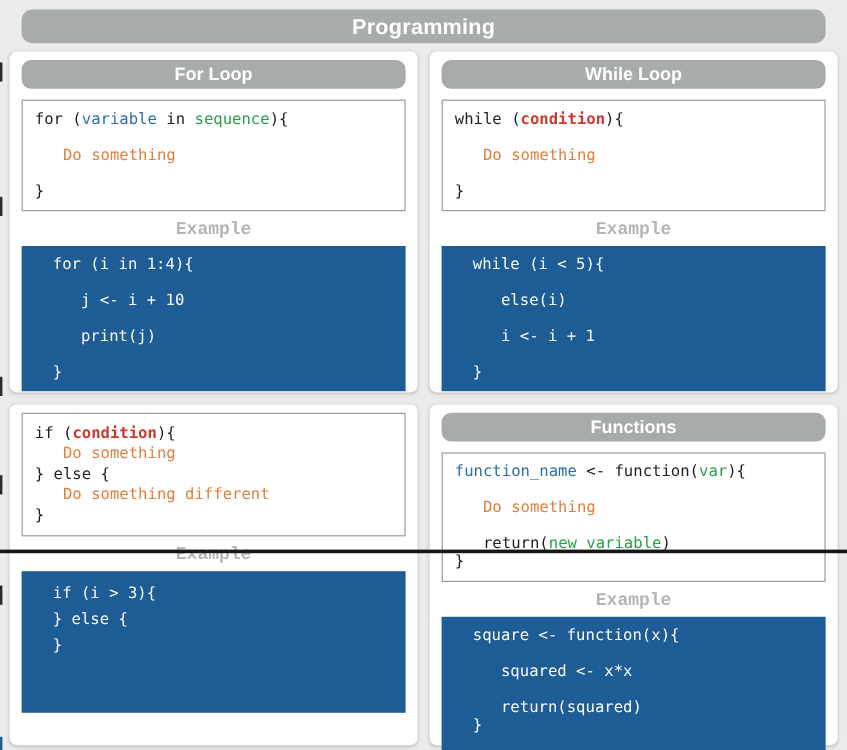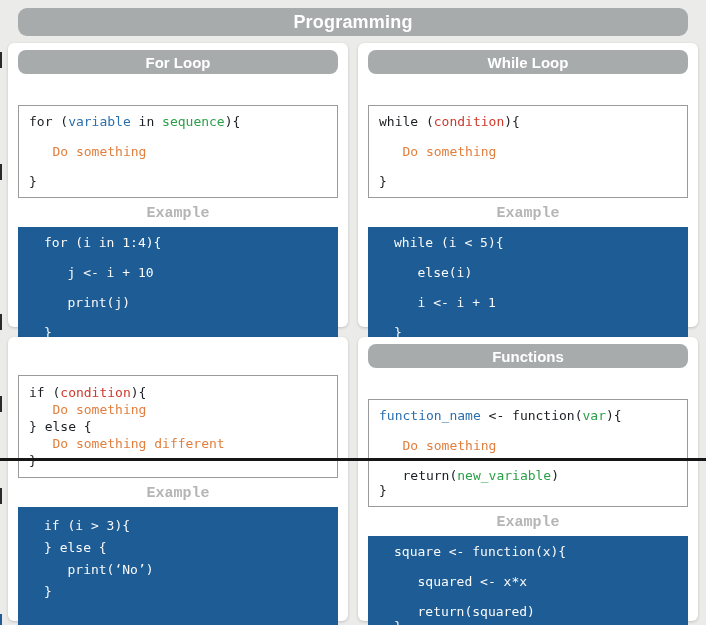--- a/index.html
+++ b/index.html
@@ -38,27 +38,26 @@
 
   .code {
     font-family: "DejaVu Sans Mono", "Liberation Mono", monospace;
     font-size: 13px; line-height: 15px; white-space: pre;
   }
   .syntax-box {
     border: 1px solid #9b9b9b; background: #ffffff;
     min-height: 88px; box-sizing: border-box;
     padding: 8px 10px;
     color: var(--code-plain, #1a1d21);
-    margin-top: 31px;
   }
   .tok-plain  { color: var(--code-plain, #1a1d21); }
   .tok-blue   { color: var(--code-blue, #2b6fad); }
   .tok-green  { color: var(--code-green, #2aa048); }
   .tok-orange { color: var(--code-orange, #e07f3e); }
-  .tok-red    { color: var(--code-red, #cd3a2d); }
+  .tok-red    { color: var(--code-red, #cd3a2d); font-weight: bold; }
 
   .example-label {
     text-align: center; color: var(--example-label-text, #b5b5b5);
     font-weight: bold; font-size: 15px;
     margin: 7px 0 5px;
     font-family: Liberation Mono, monospace;
   }
   .example-box {
     background: var(--example-box, #1d5c94);
     color: var(--example-text, #fafafa);
@@ -112,21 +111,21 @@
       <div class="code example-code"><div class="code-line">while (i &lt; 5){</div><div class="code-line">&nbsp;</div><div class="code-line">   else(i)</div><div class="code-line">&nbsp;</div><div class="code-line">   i &lt;- i + 1</div><div class="code-line">&nbsp;</div><div class="code-line">}</div></div>
     </div>
   </section>
 
   <section class="card section-if-statements">
     <div class="syntax-box">
       <div class="code syntax-code"><div class="code-line"><span class="tok-plain">if (</span><span class="tok-red">condition</span><span class="tok-plain">){</span></div><div class="code-line"><span class="tok-orange">   Do something</span></div><div class="code-line"><span class="tok-plain">} else {</span></div><div class="code-line"><span class="tok-orange">   Do something different</span></div><div class="code-line"><span class="tok-plain">}</span></div></div>
     </div>
     <div class="example-label">Example</div>
     <div class="example-box">
-      <div class="code example-code"><div class="code-line">if (i &gt; 3){</div><div class="code-line">} else {</div><div class="code-line">   print(‘No’)</div><div class="code-line">}</div></div>
+      <div class="code example-code"><div class="code-line">if (i &gt; 3){</div><div class="code-line">} else {</div><div class="code-line">}</div></div>
     </div>
   </section>
 
   <section class="card section-functions">
     <div class="card-header">
       <span class="card-title">Functions</span>
     </div>
     <div class="syntax-box">
       <div class="code syntax-code"><div class="code-line"><span class="tok-blue">function_name</span><span class="tok-plain"> &lt;- function(</span><span class="tok-green">var</span><span class="tok-plain">){</span></div><div class="code-line">&nbsp;</div><div class="code-line"><span class="tok-orange">   Do something</span></div><div class="code-line">&nbsp;</div><div class="code-line"><span class="tok-plain">   return(</span><span class="tok-green">new_variable</span><span class="tok-plain">)</span></div><div class="code-line"><span class="tok-plain">}</span></div></div>
     </div>

